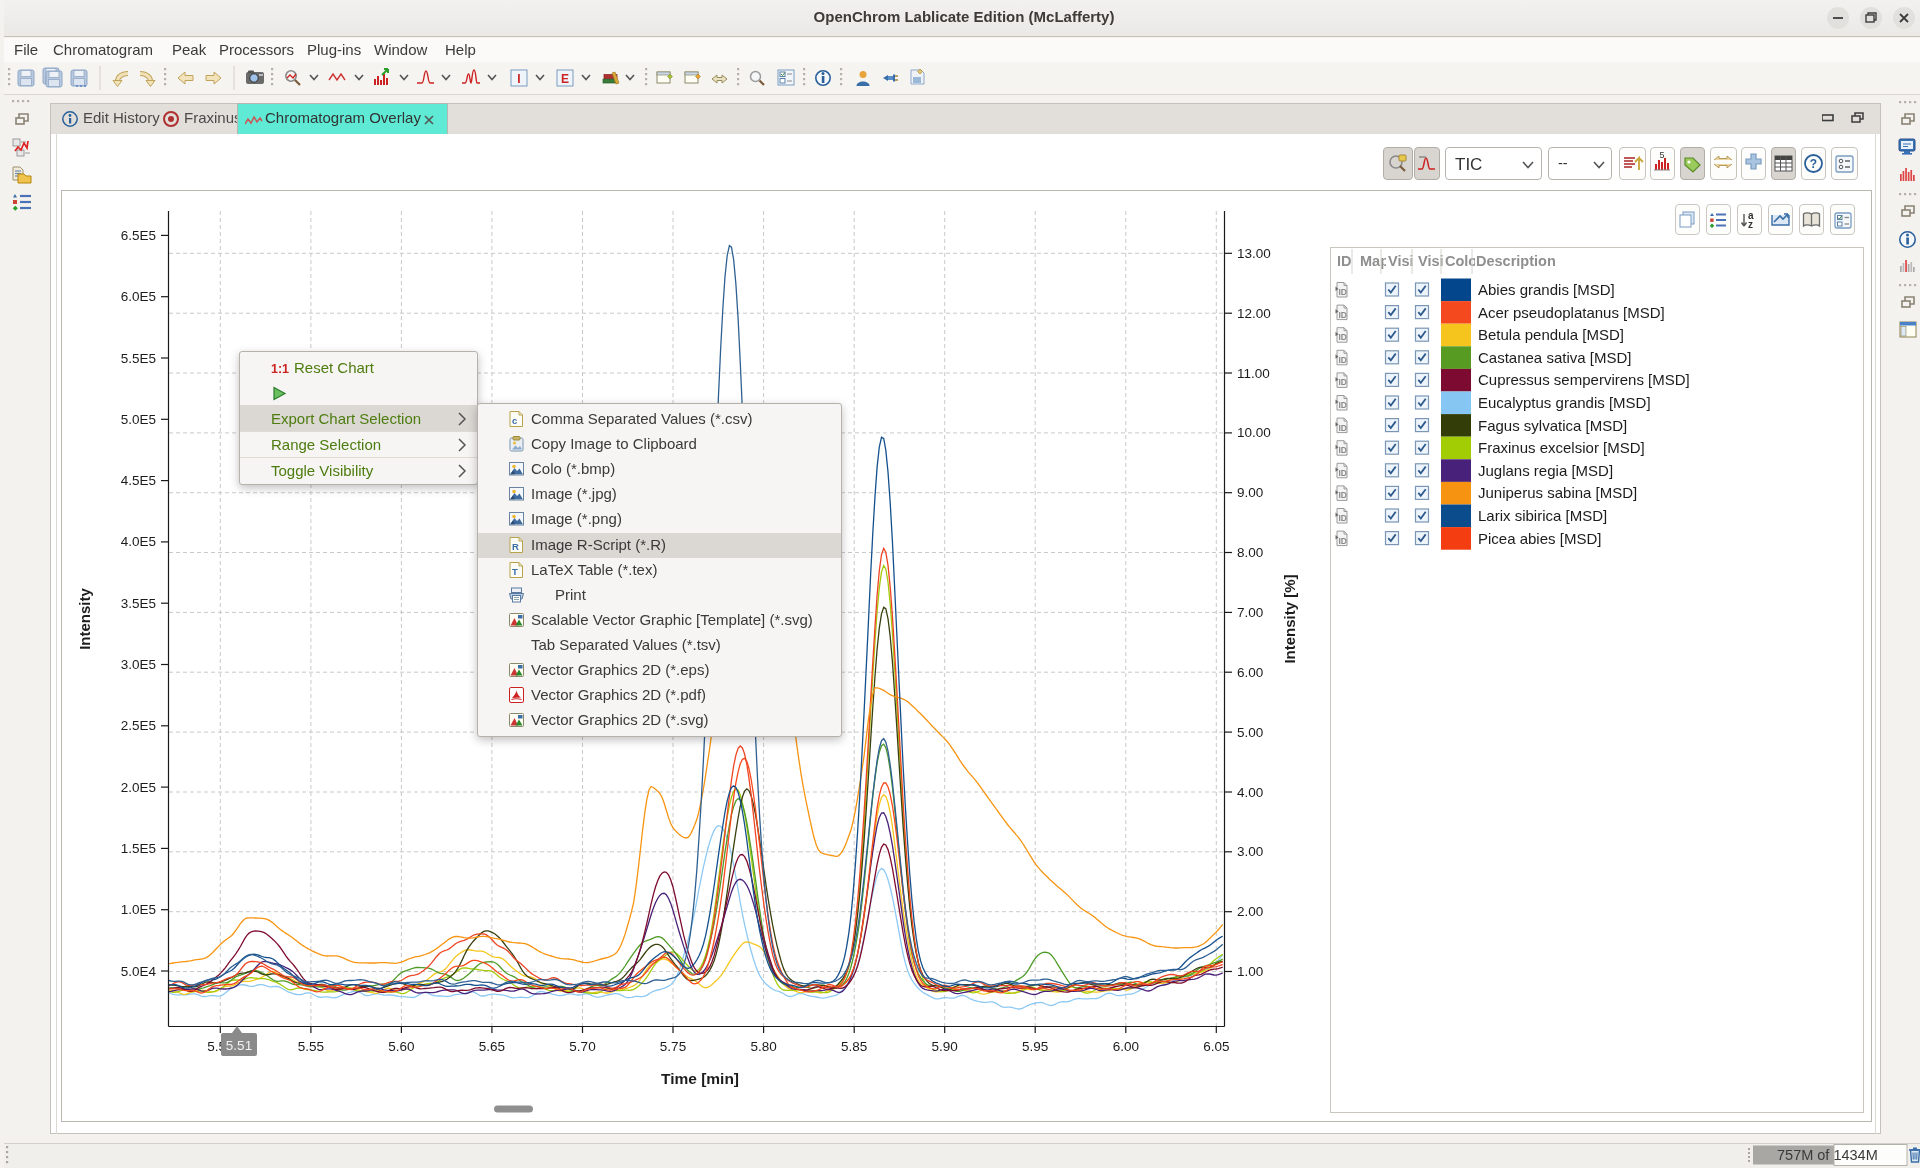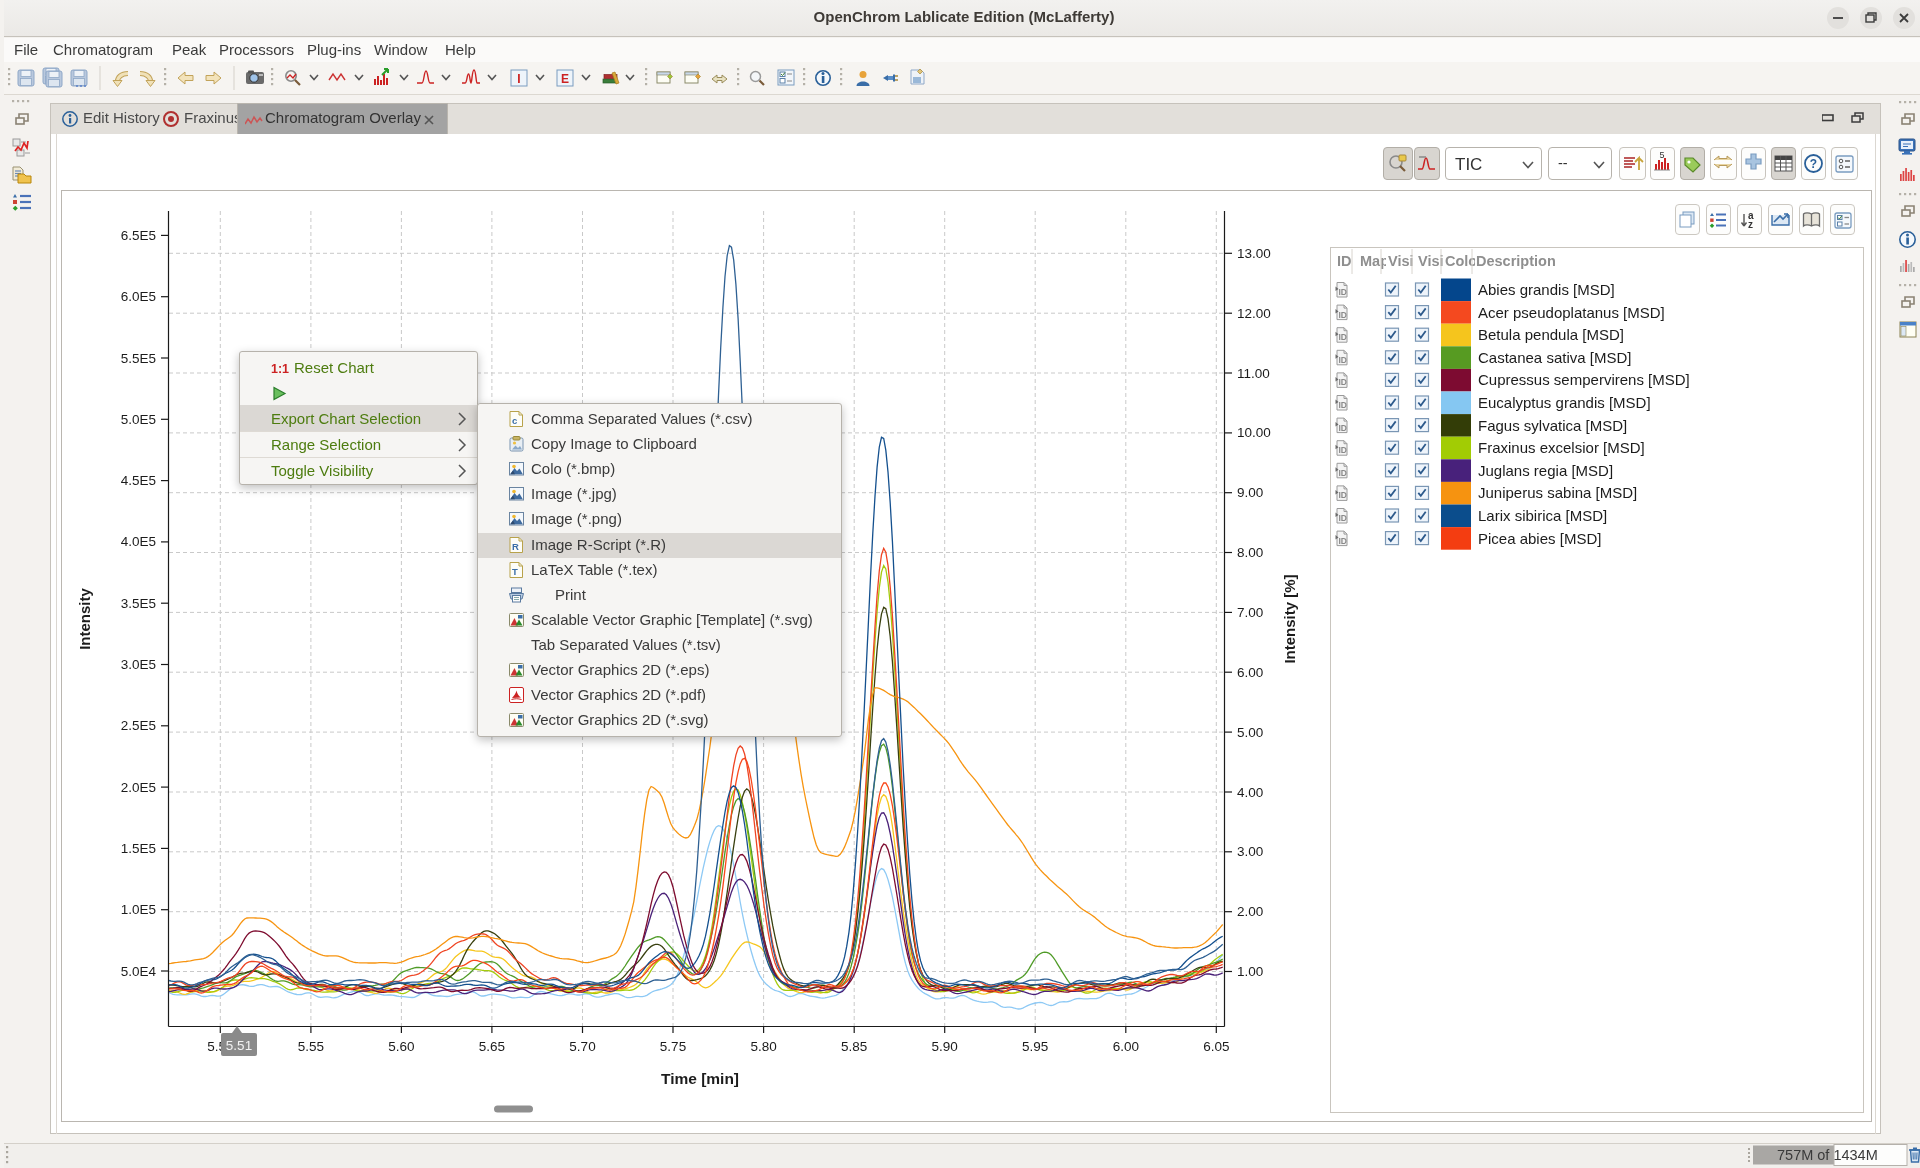--- a/index.html
+++ b/index.html
@@ -200,21 +200,21 @@
       </svg>
   <span class="abs" style="left:26px;top:3px;">Edit History</span>
 </div>
 <div class="abs" style="left:155px;top:106px;height:28px;font-size:15px;color:#4a4a4a;">
   <svg class="abs" style="left:3px;top:4px" width="18" height="18">
         <circle cx="9" cy="9" r="7" fill="none" stroke="#b03030" stroke-width="2"></circle>
         <circle cx="9" cy="9" r="3" fill="#b03030"></circle>
       </svg>
   <span class="abs" style="left:25px;top:3px;">Fraxinus</span>
 </div>
-<div class="abs" style="left:233px;top:103px;width:211px;height:32px;background:#a3a3a3;border:1px solid #b9b5ae;border-bottom:none;">
+<div class="abs" style="left:233px;top:103px;width:211px;height:32px;background:#5eead4;border:1px solid #b9b5ae;border-bottom:none;">
   <svg class="abs" style="left:7px;top:9px" width="18" height="14">
         <path d="M 0 11 L 3 6 L 6 10 L 9 4 L 12 9 L 15 5 L 17 8" fill="none" stroke="#cc5555" stroke-width="1.5"></path>
       </svg>
   <span class="abs" style="left:27px;top:5px;font-size:15px;color:#333;">Chromatogram Overlay</span>
   <svg class="abs" style="left:184px;top:9px" width="15" height="15">
         <path d="M 3 3 L 11 11 M 11 3 L 3 11" stroke="#555" stroke-width="1.6"></path>
       </svg>
 </div>
 <svg class="abs" style="left:1818px;top:112px" width="50" height="14">
       <rect x="0" y="3" width="11" height="5.5" fill="none" stroke="#3c3c3c" stroke-width="1.6"></rect>

